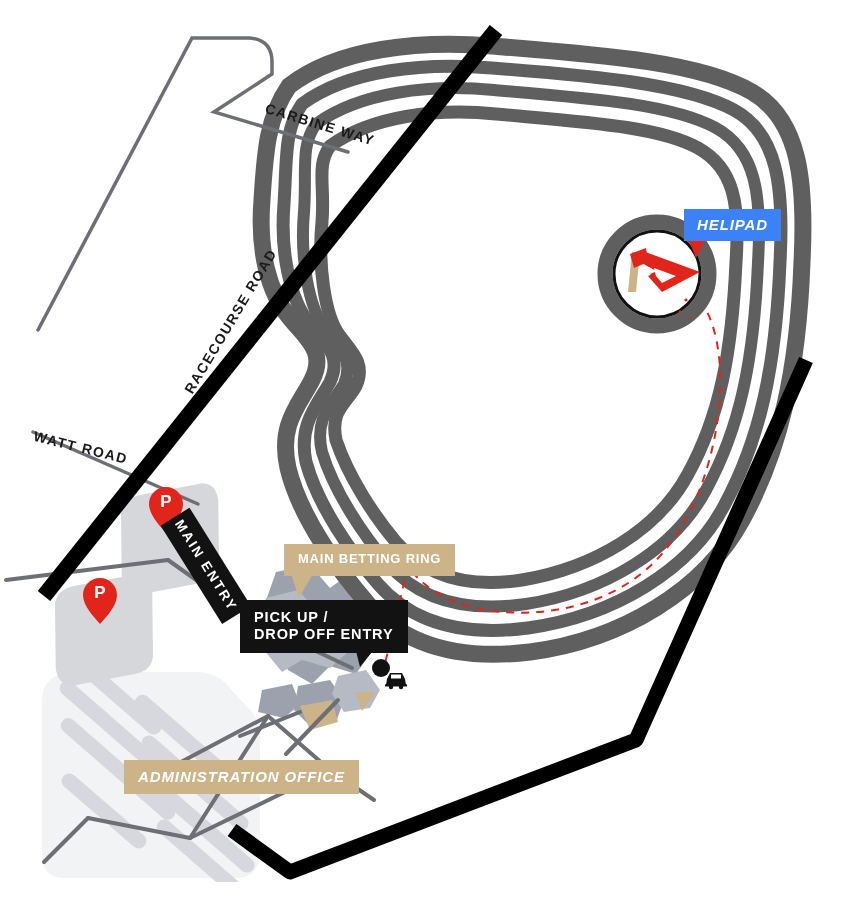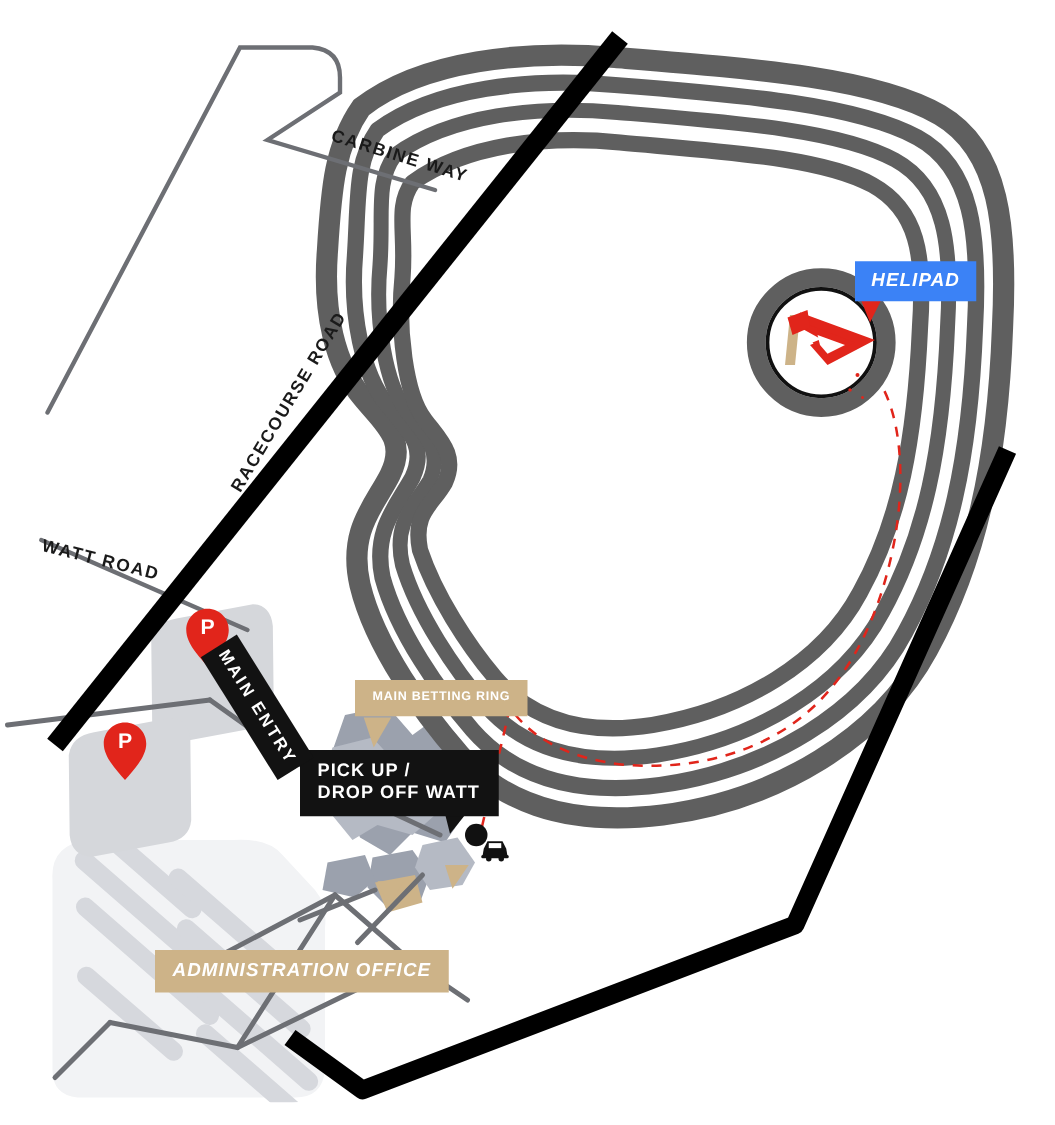--- a/index.html
+++ b/index.html
@@ -57,21 +57,21 @@
     left: 688px; top: 238px;
     border-left-width: 8px;
     border-right-width: 10px;
     border-top-width: 20px;
   }
 
   
   #label-betting {
     left: 284px; top: 544px;
     padding: 8px 14px 9px 14px;
-    font-size: 10px;
+    font-size: 13px;
     text-align: center;
   }
   #label-betting-tail {
     left: 291px; top: 574px;
     border-left-width: 8px;
     border-right-width: 14px;
     border-top-width: 24px;
   }
 
   
@@ -354,21 +354,21 @@
   </div>
 
   <div class="tail tail-red" id="label-helipad-tail"></div>
   <div class="label label-red" id="label-helipad">HELIPAD</div>
 
   <div class="tail tail-tan" id="label-betting-tail"></div>
   <div class="label label-tan" id="label-betting">MAIN BETTING RING</div>
 
   <div class="tail tail-black" id="label-pickup-tail"></div>
   <div class="label label-black" id="label-pickup">PICK UP /
-DROP OFF WATT</div>
+DROP OFF ENTRY</div>
 
   <div class="tail tail-tan" id="label-admin-tail"></div>
   <div class="label label-tan" id="label-admin">ADMINISTRATION OFFICE</div>
 
   <div class="tail tail-tan" id="label-mounting-tail"></div>
 
   <div class="label label-black" id="label-main-entry">MAIN ENTRY</div>
 
 </div>
 

